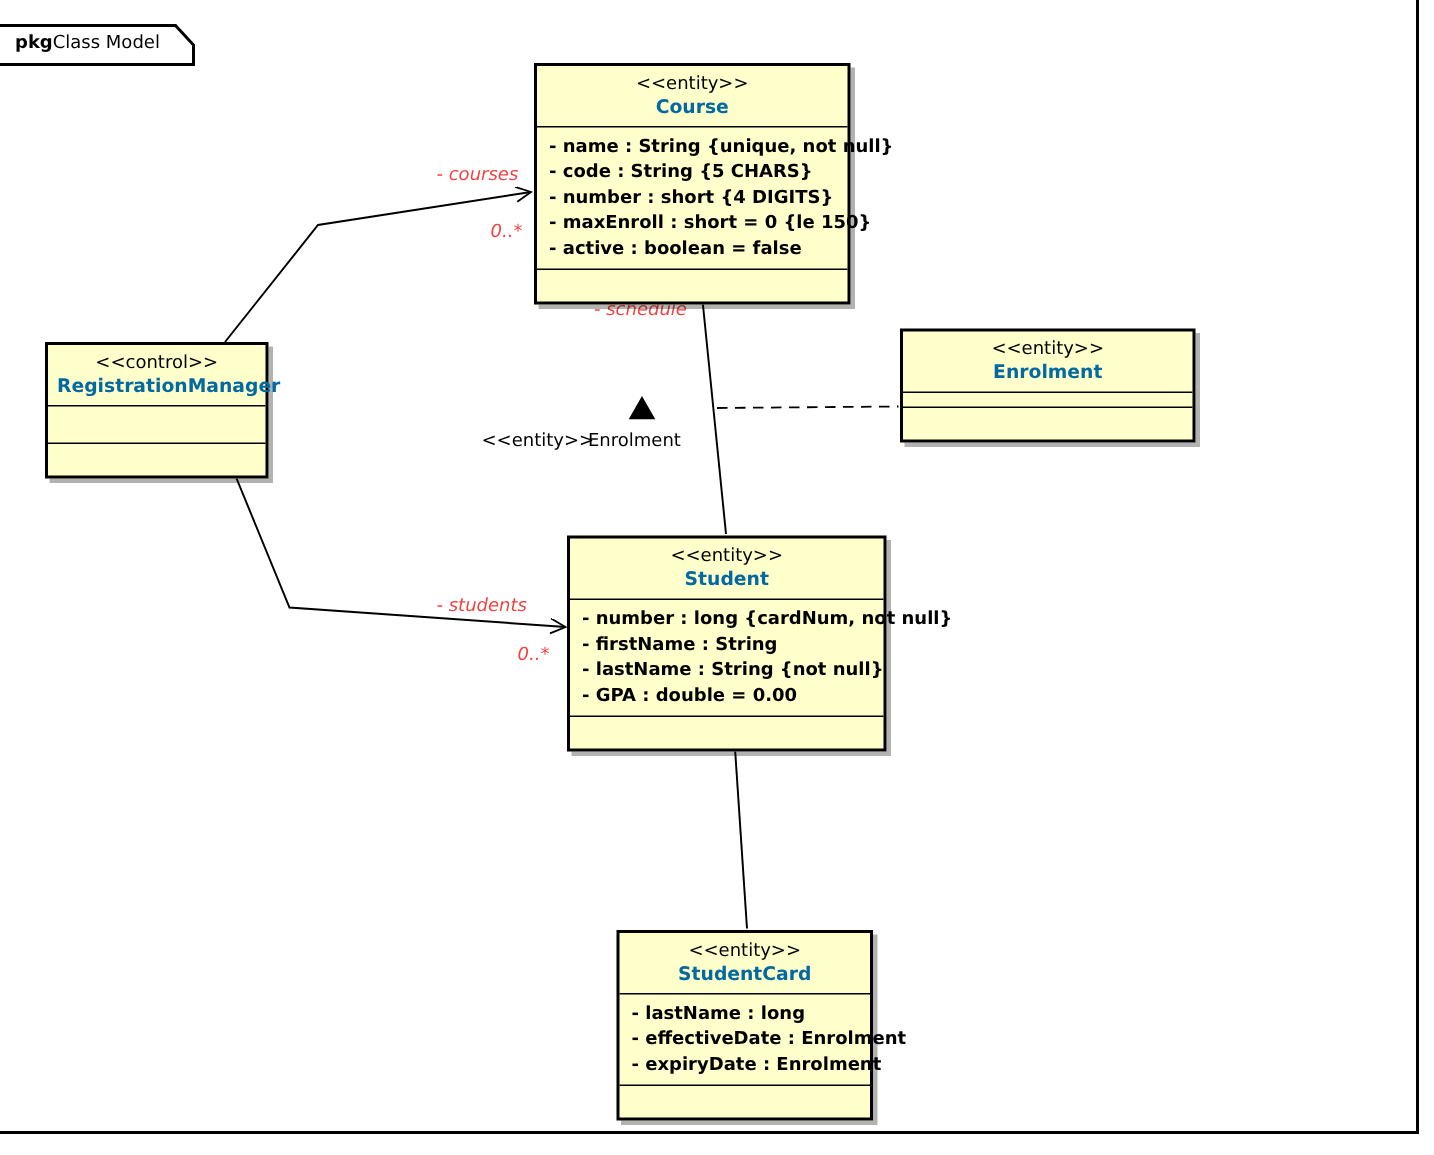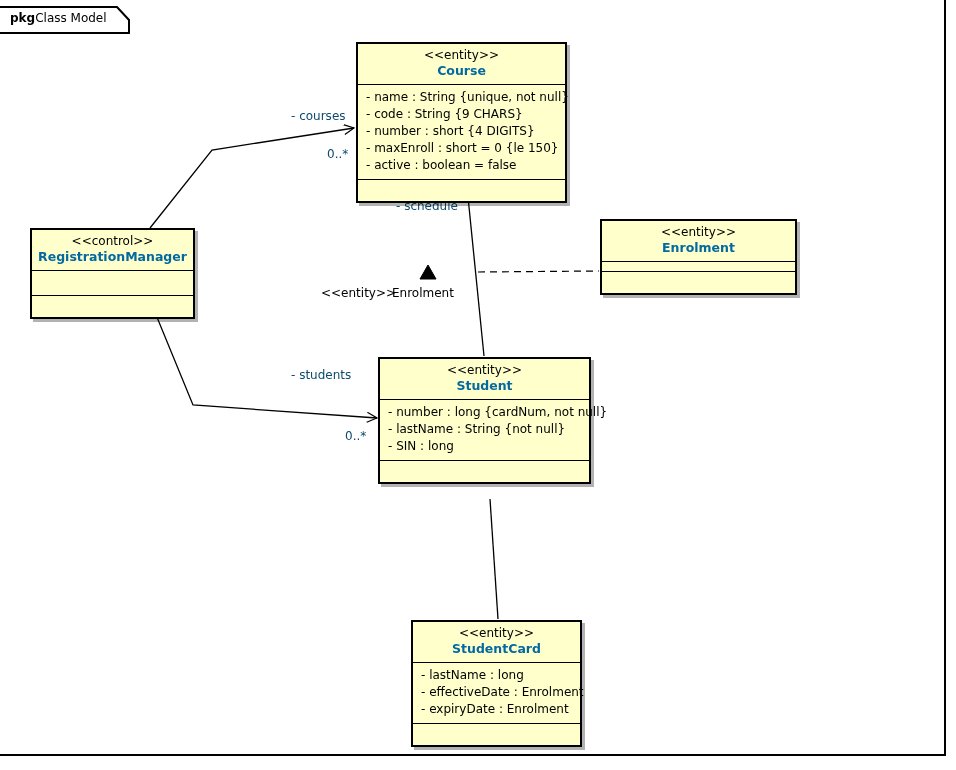--- a/index.html
+++ b/index.html
@@ -27,21 +27,21 @@
     width: 946px;
     height: 756px;
     border-right: 2px solid #000;
     border-bottom: 2px solid #000;
     box-sizing: border-box;
     pointer-events: none;
   }
   #pkg-tab {
     position: absolute;
     left: 0;
-    top: 6px;
+    top: 16px;
     width: 130px;
     height: 28px;
     box-sizing: border-box;
   }
   #pkg-tab .tab-shape {
     position: absolute;
     left: 0;
     top: 0;
     width: 130px;
     height: 28px;
@@ -84,20 +84,21 @@
   }
   .uml-attrs {
     padding: 4px 8px 5px 8px;
     border-bottom: 1px solid #000;
   }
   .uml-attrs .attr {
     font-size: 12px;
     color: #000;
     line-height: 1.43;
     white-space: nowrap;
+    font-weight: bold;
   }
   .uml-ops {
     min-height: 14px;
     padding: 3px 8px;
   }
   .empty-comp {
     min-height: 15px;
   }
   
   #edges {
@@ -105,22 +106,23 @@
     left: 0;
     top: 0;
     width: 956px;
     height: 770px;
     pointer-events: none;
   }
   
   .edge-label {
     position: absolute;
     font-size: 12px;
-    color: #0c4a6e;
-    white-space: nowrap;
+    color: #ef4444;
+    white-space: nowrap;
+    font-style: italic;
   }
   .assoc-class-label {
     position: absolute;
     font-size: 12px;
     color: #000;
     white-space: nowrap;
   }
 </style>
 </head>
 <body>
@@ -152,44 +154,44 @@
     <line x1="478" y1="272" x2="599" y2="271" stroke="#000000" stroke-width="1.2" stroke-dasharray="7,5"></line>
 
     <line x1="490" y1="499" x2="498" y2="619" stroke="#000000" stroke-width="1.3"></line>
 
     <polygon points="420,279 436,279 428,265" fill="#000000" stroke="#000000" stroke-width="1"></polygon>
   </svg>
 
   <div class="edge-label" style="left:291px; top:109px;">- courses</div>
   <div class="edge-label" style="left:327px; top:147px;">0..*</div>
 
-  <div class="edge-label" style="left:291px; top:368px;">- students</div>
+  <div class="edge-label" style="left:291px; top:396px;">- students</div>
   <div class="edge-label" style="left:345px; top:429px;">0..*</div>
 
   <div class="edge-label" style="left:396px; top:199px;">- schedule</div>
 
   <div class="assoc-class-label" style="left:321px; top:286px;">&lt;&lt;entity&gt;&gt;</div>
   <div class="assoc-class-label" style="left:392px; top:286px;">Enrolment</div>
 
   <div class="uml-class" id="cls-course" style="left:356px; top:42px; width:211px;">
     <div class="uml-header">
       <span class="stereotype">&lt;&lt;entity&gt;&gt;</span>
       <span class="cls-name">Course</span>
     </div>
     <div class="uml-attrs">
       <div class="attr">- name : String {unique, not null}</div>
-      <div class="attr">- code : String {9 CHARS}</div>
+      <div class="attr">- code : String {5 CHARS}</div>
       <div class="attr">- number : short {4 DIGITS}</div>
       <div class="attr">- maxEnroll : short = 0 {le 150}</div>
       <div class="attr">- active : boolean = false</div>
     </div>
     <div class="uml-ops empty-comp"></div>
   </div>
 
-  <div class="uml-class" id="cls-regmgr" style="left:30px; top:228px; width:165px;">
+  <div class="uml-class" id="cls-regmgr" style="left:30px; top:228px; width:149px;">
     <div class="uml-header">
       <span class="stereotype">&lt;&lt;control&gt;&gt;</span>
       <span class="cls-name">RegistrationManager</span>
     </div>
     <div class="uml-attrs empty-comp"></div>
     <div class="uml-ops empty-comp"></div>
   </div>
 
   <div class="uml-class" id="cls-enrolment" style="left:600px; top:219px; width:197px;">
     <div class="uml-header">
@@ -201,22 +203,23 @@
     <div class="uml-ops empty-comp"></div>
   </div>
 
   <div class="uml-class" id="cls-student" style="left:378px; top:357px; width:213px;">
     <div class="uml-header">
       <span class="stereotype">&lt;&lt;entity&gt;&gt;</span>
       <span class="cls-name">Student</span>
     </div>
     <div class="uml-attrs">
       <div class="attr">- number : long {cardNum, not null}</div>
+      <div class="attr">- firstName : String</div>
       <div class="attr">- lastName : String {not null}</div>
-      <div class="attr">- SIN : long</div>
+      <div class="attr">- GPA : double = 0.00</div>
     </div>
     <div class="uml-ops empty-comp"></div>
   </div>
 
   <div class="uml-class" id="cls-studentcard" style="left:411px; top:620px; width:171px;">
     <div class="uml-header">
       <span class="stereotype">&lt;&lt;entity&gt;&gt;</span>
       <span class="cls-name">StudentCard</span>
     </div>
     <div class="uml-attrs">

